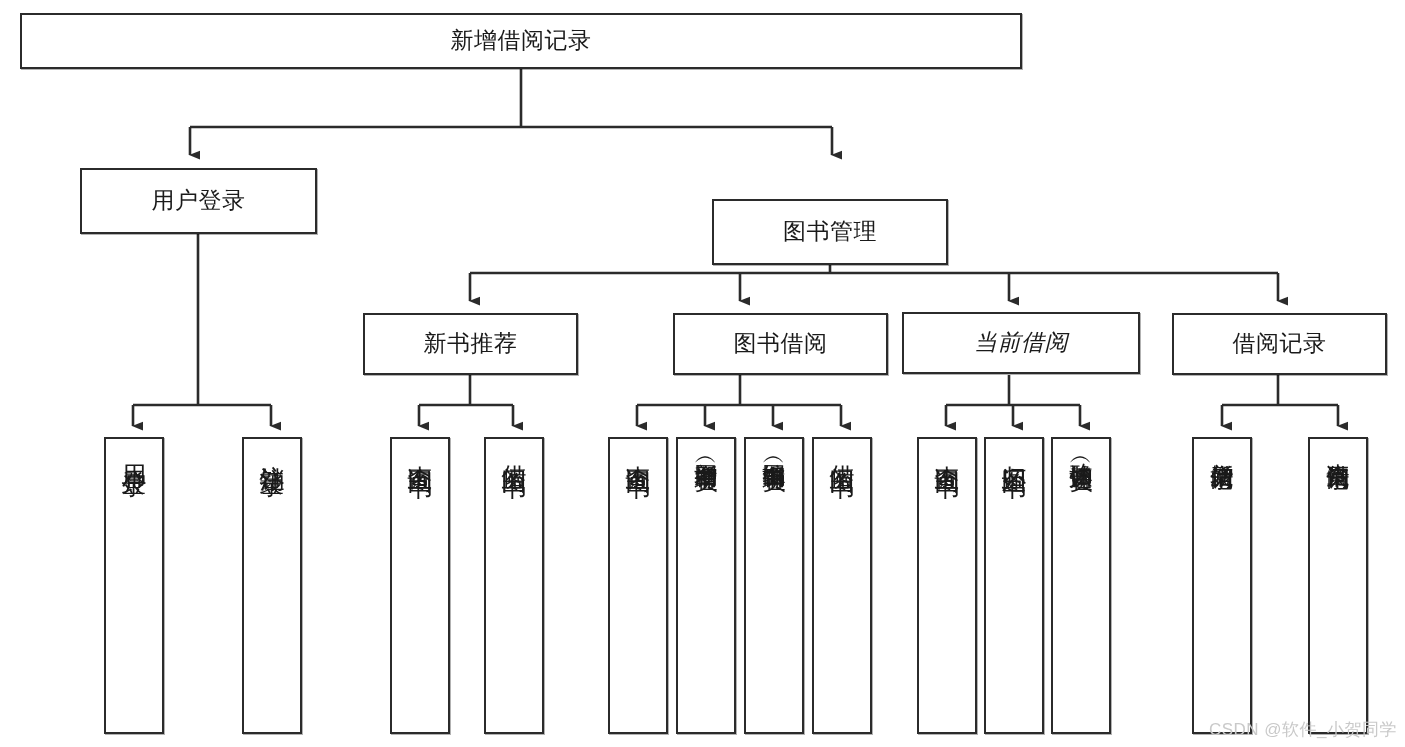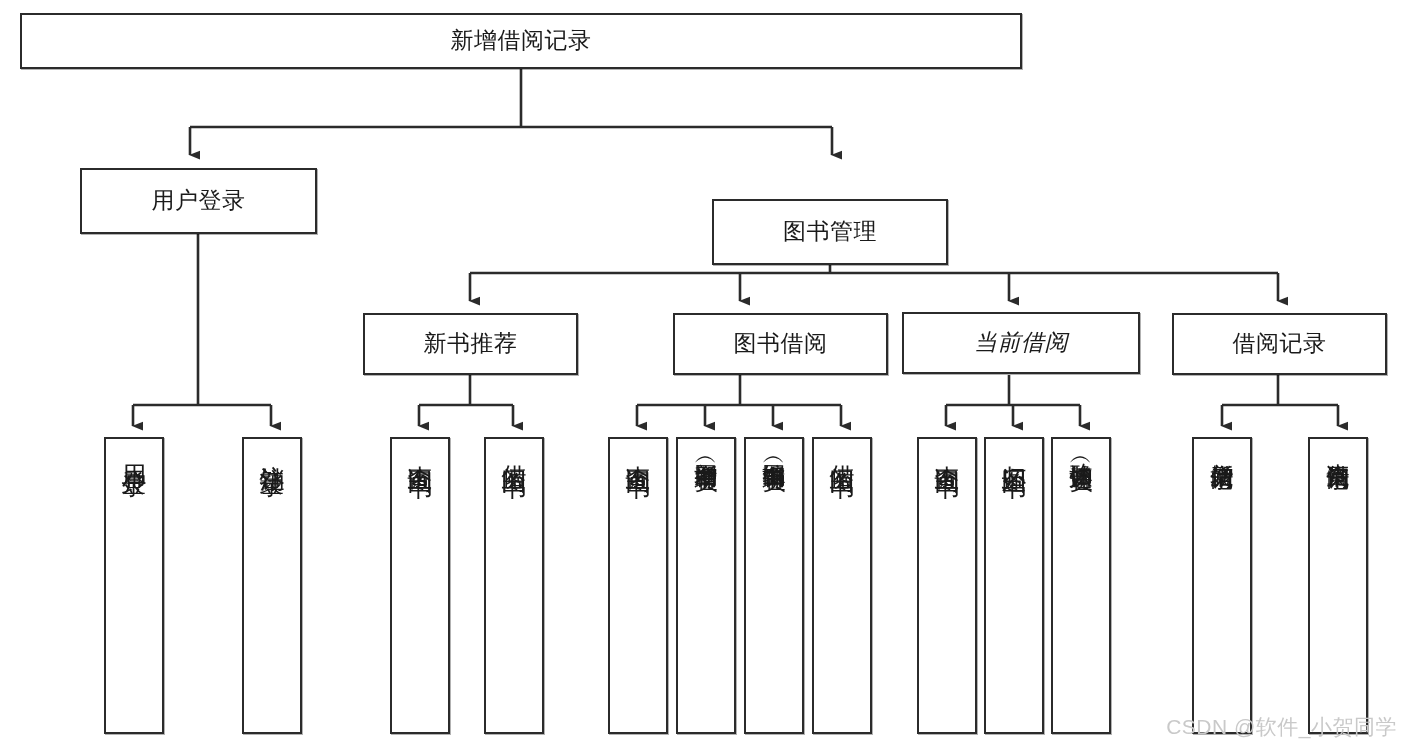--- a/index.html
+++ b/index.html
@@ -63,21 +63,21 @@
     white-space: nowrap;
   }
   .node.v.compact .lbl {
     font-size: 23px;
     letter-spacing: 1px;
   }
   .watermark {
     position: absolute;
     right: 8px;
     bottom: 6px;
-    font-size: 21px;
+    font-size: 17px;
     color: #c9c9c9;
     white-space: nowrap;
     letter-spacing: 0.5px;
   }
 </style>
 </head>
 <body>
 
 <div id="canvas">
 

